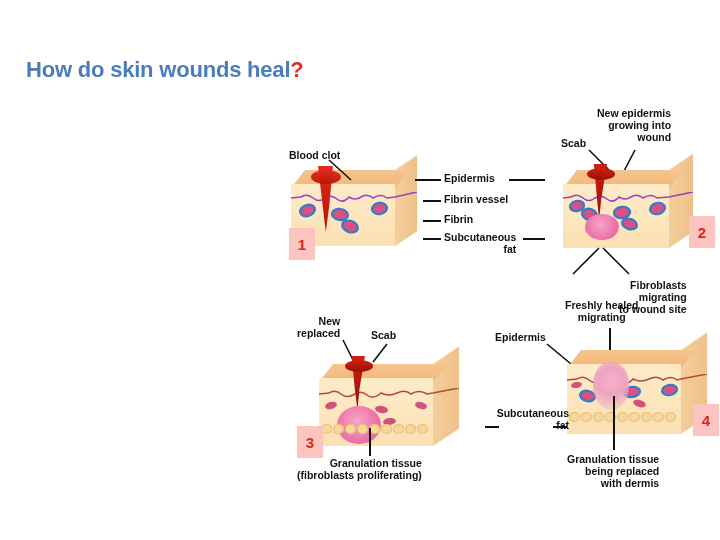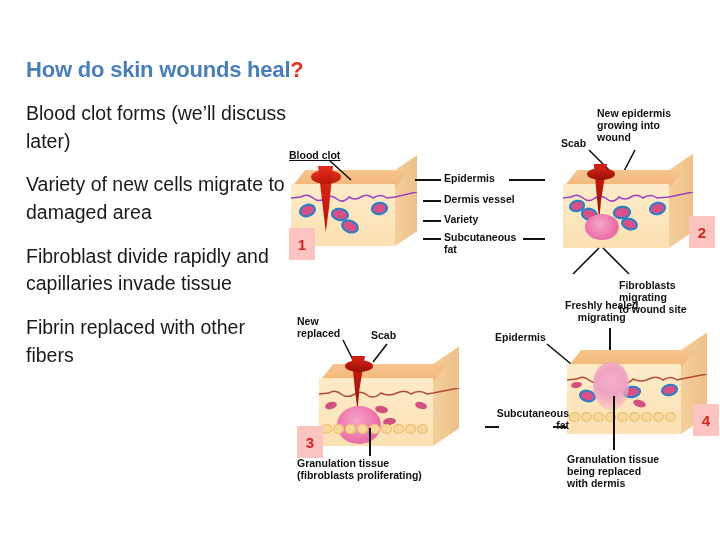--- a/index.html
+++ b/index.html
@@ -55,45 +55,39 @@
   .fatcell{width:11px;height:10px;border-radius:50%;
     background:#f7d79a;box-shadow:inset 0 0 0 1px #e9bf74;}
 
   .badge{
     position:absolute;width:26px;height:32px;background:#fbc4c0;
     color:#d8261c;font-weight:bold;font-size:15px;
     display:flex;align-items:center;justify-content:center;
   }
 
   .lbl{position:absolute;font-size:10.5px;font-weight:bold;color:#111;
-    line-height:1.12;white-space:pre-line;}
+    line-height:1.12;white-space:pre-line;text-align:right;}
   .lbl.r{text-align:right;}
   .lbl.c{text-align:center;}
 
   .lead{position:absolute;background:#111;}
   .lead.h{height:1.6px;}
   .lead.v{width:1.6px;}
   .diag{position:absolute;}
   .diag svg{display:block;overflow:visible;}
 </style>
 </head>
 <body>
 
 <div class="slide">
 
   <div class="title">
     <span>How do skin wounds heal</span><span class="qm">?</span>
   </div>
 
-  <div class="bullets">
-    <div class="bullet">Blood clot forms (we’ll discuss later)</div>
-    <div class="bullet">Variety of new cells migrate to damaged area</div>
-    <div class="bullet">Fibroblast divide rapidly and capillaries invade tissue</div>
-    <div class="bullet">Fibrin replaced with other fibers</div>
-  </div>
 
   <div class="figure">
 
     <div class="panel" style="left:0;top:20px;width:160px;height:140px;">
 
       <div class="block" style="left:8px;top:42px;width:122px;height:76px;">
         <div class="blk-side" style="left:104px;width:22px;"></div>
         <div class="blk-top" style="width:104px;"></div>
         <div class="blk-front" style="top:14px;width:104px;height:62px;"></div>
         <div class="derm-line" style="top:22px;width:126px;">
@@ -102,40 +96,40 @@
             </svg>
         </div>
         <div class="vessel blue" style="left:10px;top:36px;width:13px;height:9px;transform:rotate(-18deg);"></div>
         <div class="vessel blue" style="left:42px;top:40px;width:14px;height:9px;transform:rotate(10deg);"></div>
         <div class="vessel blue" style="left:52px;top:52px;width:14px;height:9px;transform:rotate(22deg);"></div>
         <div class="vessel blue" style="left:82px;top:34px;width:13px;height:9px;transform:rotate(-8deg);"></div>
         <div class="clot" style="left:27px;top:-4px;width:15px;height:66px;clip-path:polygon(0% 0%,100% 0%,74% 62%,52% 100%,30% 58%);"></div>
         <div class="clot" style="left:20px;top:0px;width:30px;height:14px;border-radius:50%;opacity:.95;"></div>
       </div>
 
-      <div class="lbl" style="left:6px;top:22px;text-decoration:underline;">Blood clot</div>
+      <div class="lbl" style="left:6px;top:22px;">Blood clot</div>
       <div class="diag" style="left:46px;top:32px;">
         <svg width="26" height="22">
             <line x1="0" y1="0" x2="22" y2="20" stroke="#111" stroke-width="1.6"></line>
           </svg>
       </div>
 
       <div class="badge" style="left:6px;top:100px;">1</div>
     </div>
 
     <div class="panel" style="left:132px;top:58px;width:130px;height:100px;">
       <div class="lead h" style="left:0;top:13px;width:26px;"></div>
       <div class="lbl" style="left:29px;top:7px;">Epidermis</div>
       <div class="lead h" style="left:94px;top:13px;width:36px;"></div>
 
       <div class="lead h" style="left:8px;top:34px;width:18px;"></div>
-      <div class="lbl" style="left:29px;top:28px;">Dermis  vessel</div>
+      <div class="lbl" style="left:29px;top:28px;">Fibrin  vessel</div>
 
       <div class="lead h" style="left:8px;top:54px;width:18px;"></div>
-      <div class="lbl" style="left:29px;top:48px;">Variety</div>
+      <div class="lbl" style="left:29px;top:48px;">Fibrin</div>
 
       <div class="lead h" style="left:8px;top:72px;width:18px;"></div>
       <div class="lbl" style="left:29px;top:66px;">Subcutaneous
 fat</div>
       <div class="lead h" style="left:108px;top:72px;width:22px;"></div>
     </div>
 
     <div class="panel" style="left:256px;top:0px;width:181px;height:200px;">
 
       <div class="lbl" style="left:58px;top:0px;">New epidermis

